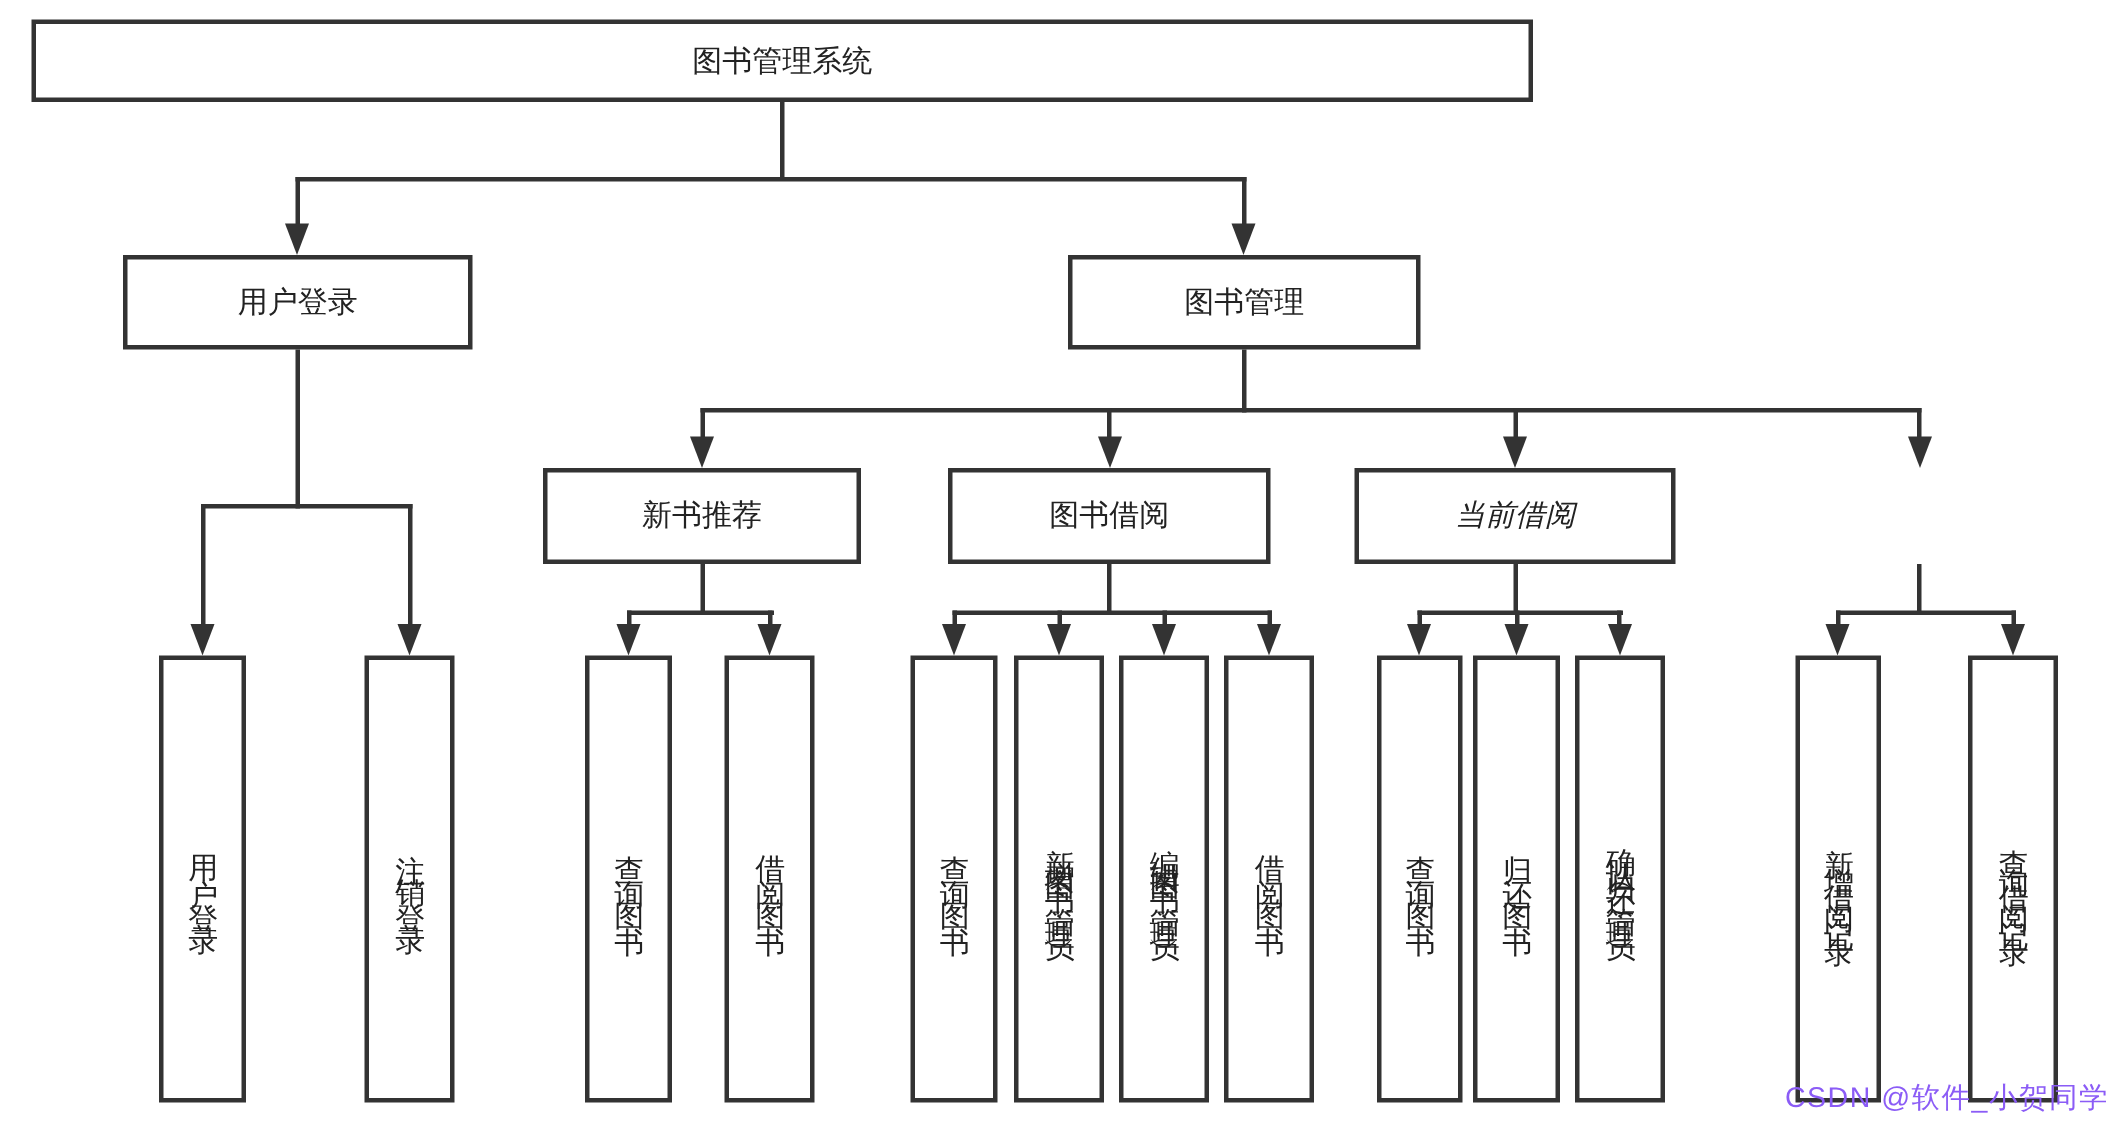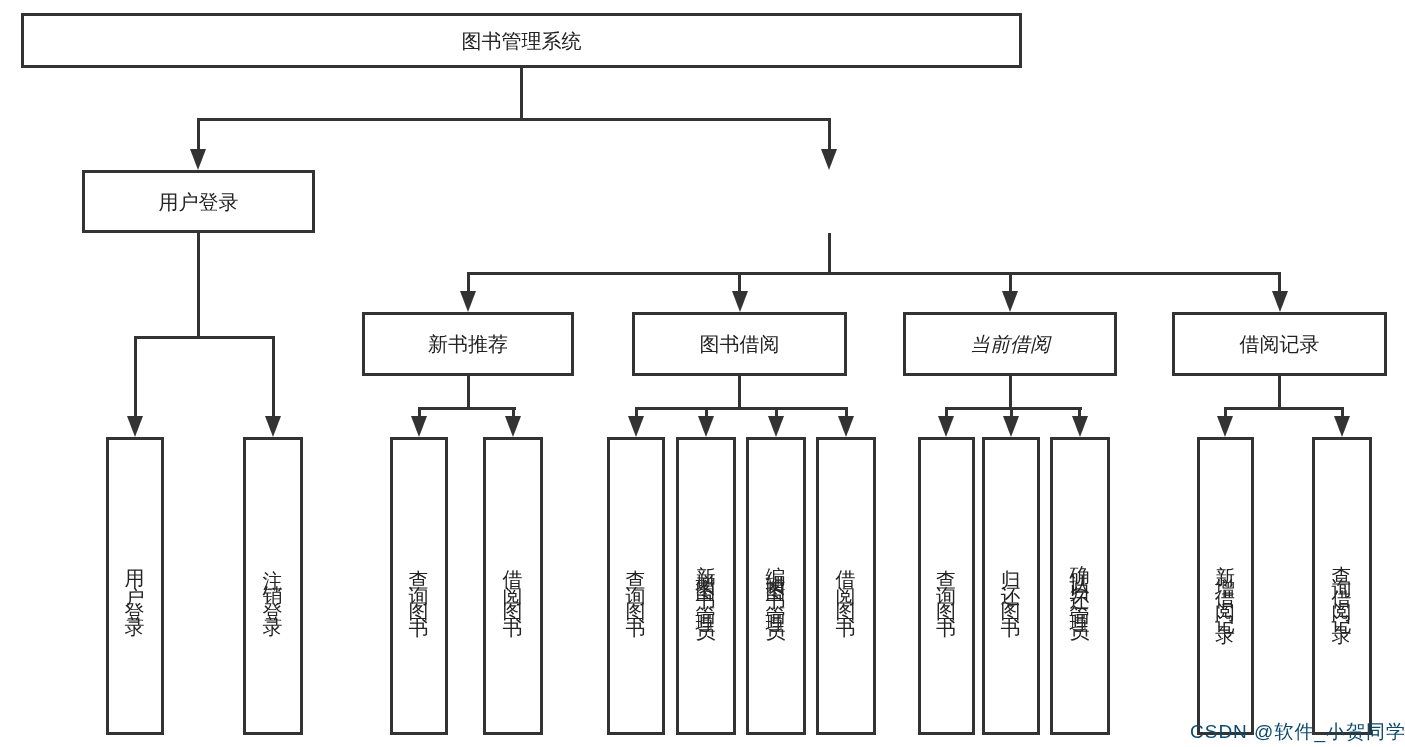--- a/index.html
+++ b/index.html
@@ -21,36 +21,36 @@
   .hl,.vl{position:absolute;background:#333333;}
   .hl{height:3px;}
   .vl{width:3px;}
   .ar{
     position:absolute;width:0;height:0;
     border-left:8px solid transparent;border-right:8px solid transparent;
     border-top:21px solid #333333;
   }
   .watermark{
     position:absolute;left:1190px;top:719px;z-index:10;
-    font-size:19px;color:#0c4a6e;letter-spacing:1px;white-space:nowrap;
+    font-size:19px;color:#8b5cf6;letter-spacing:1px;white-space:nowrap;
   }
 </style>
 </head>
 <body>
 
 <div class="canvas">
 
   <div class="box" style="left:21px;top:13px;width:1001px;height:55px;">图书管理系统</div>
 
   <div class="box" style="left:82px;top:170px;width:233px;height:63px;">用户登录</div>
+  <div class="box" style="left:712px;top:170px;width:235px;height:63px;">图书管理</div>
 
   <div class="box" style="left:632px;top:312px;width:215px;height:64px;">图书借阅</div>
   <div class="box" style="left:362px;top:312px;width:212px;height:64px;">新书推荐</div>
   <div class="box" style="left:903px;top:312px;width:214px;height:64px;font-style:italic;">当前借阅</div>
-  <div class="box" style="left:1172px;top:312px;width:215px;height:64px;">借阅记录</div>
 
   <div class="box vbox sp16" style="left:106px;top:437px;width:58px;height:298px;">用户登录</div>
   <div class="box vbox sp16" style="left:243px;top:437px;width:60px;height:298px;">注销登录</div>
 
   <div class="box vbox sp16" style="left:390px;top:437px;width:58px;height:298px;">查询图书</div>
   <div class="box vbox sp16" style="left:483px;top:437px;width:60px;height:298px;">借阅图书</div>
 
   <div class="box vbox sp16" style="left:607px;top:437px;width:58px;height:298px;">查询图书</div>
   <div class="box vbox sp8" style="left:676px;top:437px;width:60px;height:298px;">新增图书（管理员）</div>
   <div class="box vbox sp8" style="left:746px;top:437px;width:60px;height:298px;">编辑图书（管理员）</div>

